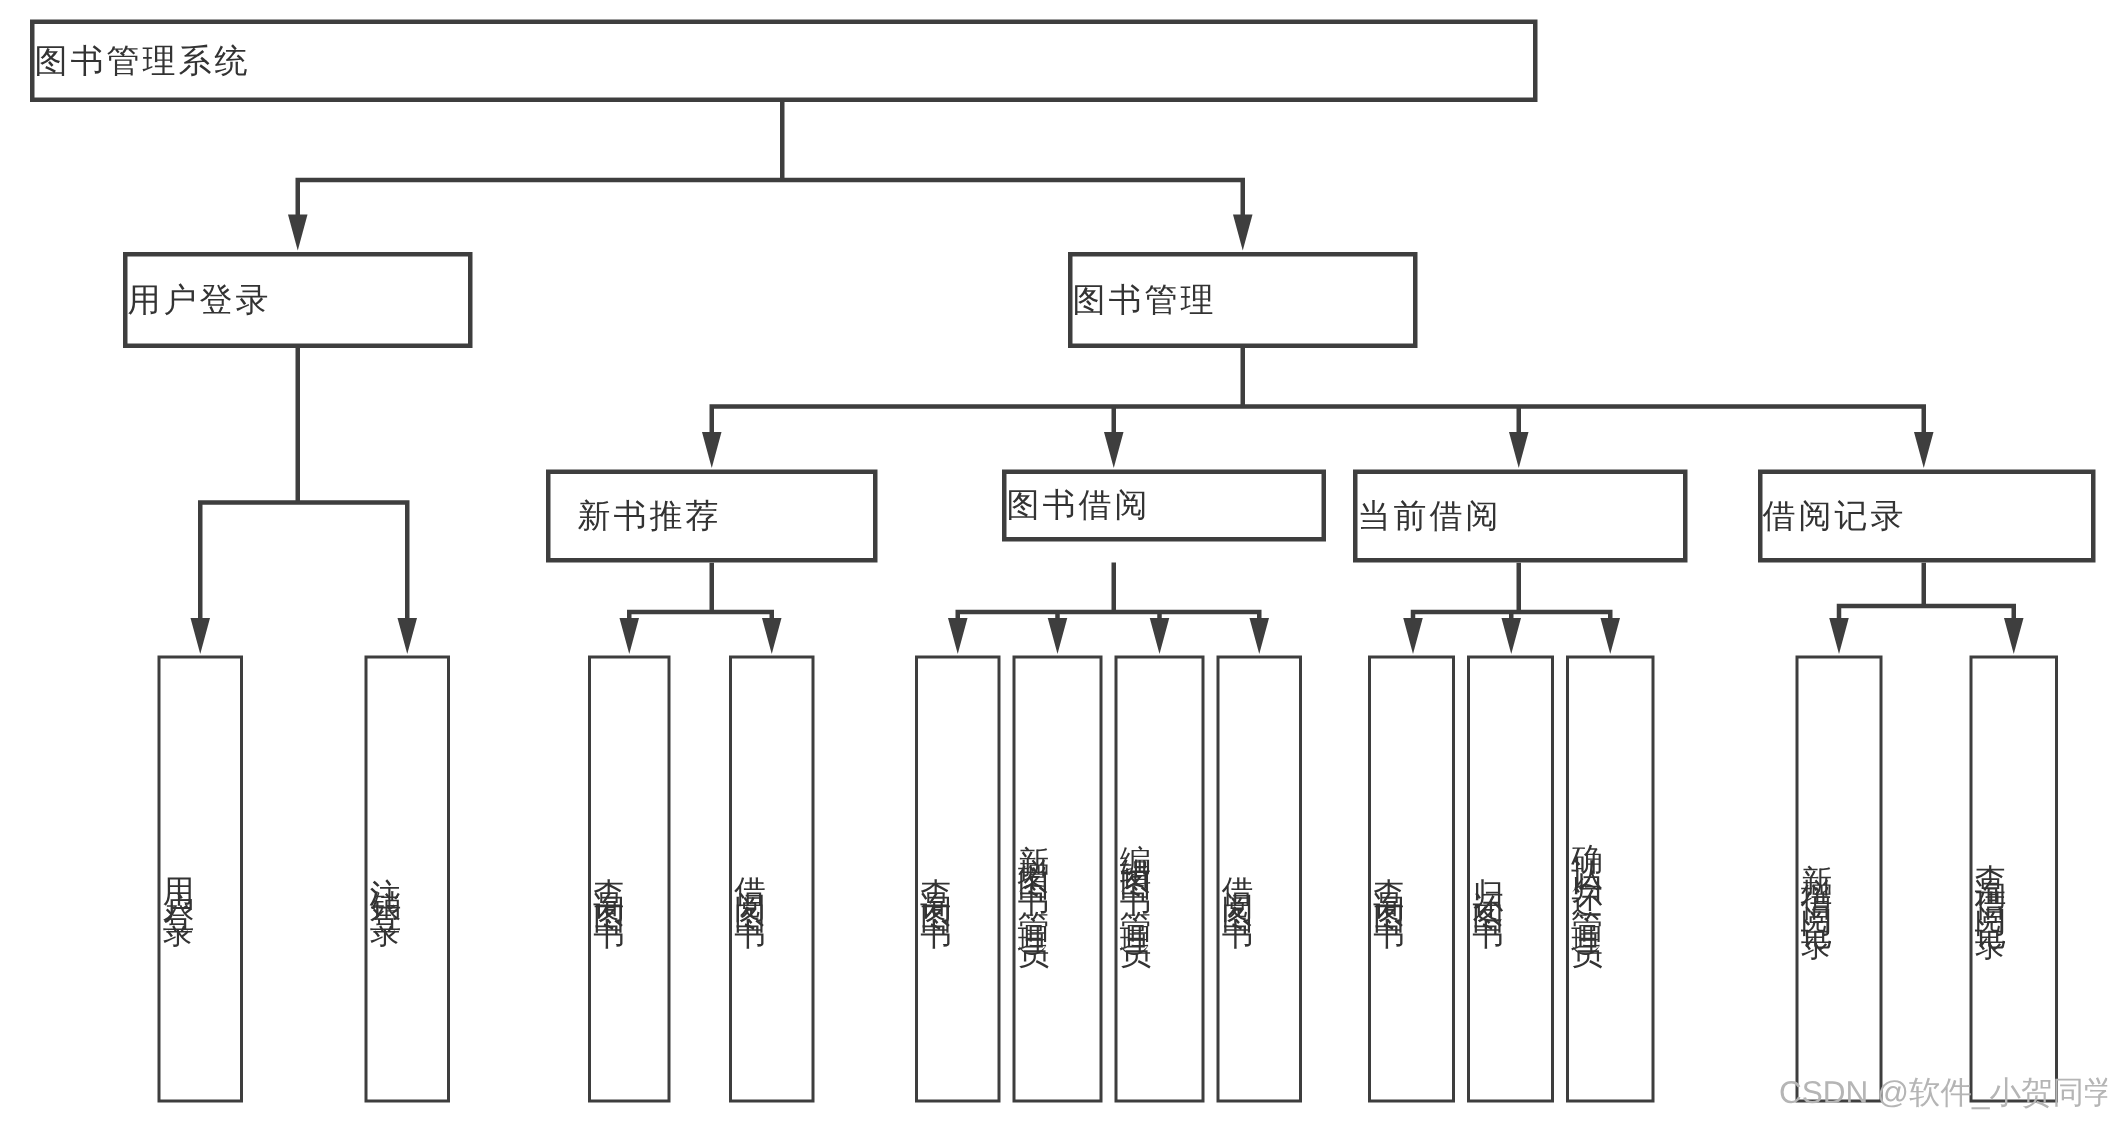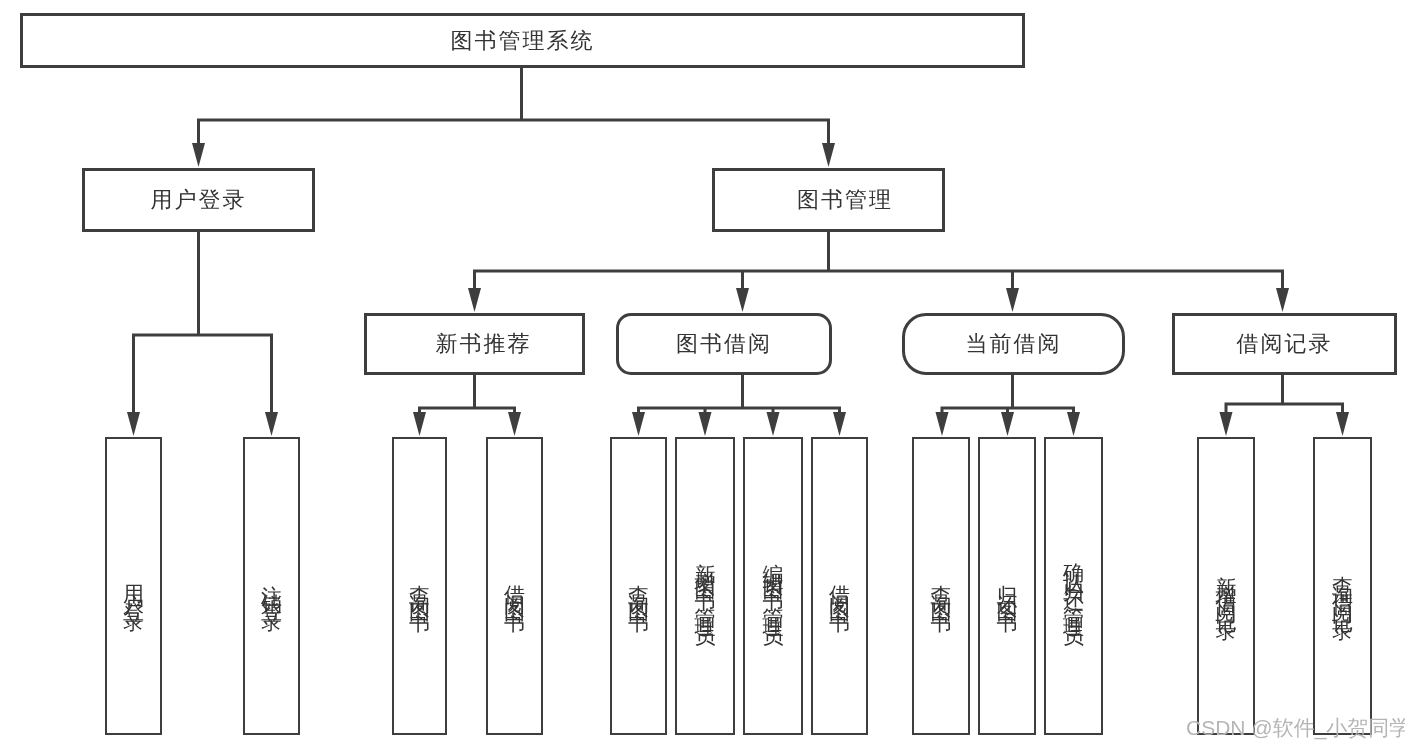--- a/index.html
+++ b/index.html
@@ -12,21 +12,21 @@
   }
   .wires {
     position:absolute; left:0; top:0; width:1405px; height:747px;
     pointer-events:none;
   }
   .node {
     position:absolute;
     background:#ffffff;
     border:3px solid #3e3e3e;
     box-sizing:border-box;
-    display:flex; align-items:center; justify-content:center;
+    display:flex; align-items:center; justify-content:flex-start;
     color:#333333;
   }
   .node.h span {
     font-size:22px;
     letter-spacing:2px;
     white-space:nowrap;
   }
   .node.v { border-width:2.5px; }
   .node.v span {
     writing-mode:vertical-rl;
@@ -90,31 +90,31 @@
     </g>
   </svg>
 
   <div class="node h" style="left:20px; top:13px; width:1005px; height:55px;">
     <span>图书管理系统</span>
   </div>
 
   <div class="node h" style="left:82px; top:168px; width:233px; height:64px;">
     <span>用户登录</span>
   </div>
-  <div class="node h" style="left:712px; top:168px; width:233px; height:64px;padding-left:33px;">
+  <div class="node h" style="left:712px; top:168px; width:233px; height:64px;">
     <span>图书管理</span>
   </div>
 
   <div class="node h" style="left:364px; top:313px; width:221px; height:62px;padding-left:18px;">
     <span>新书推荐</span>
   </div>
-  <div class="node h" style="left:616px; top:313px; width:216px; height:62px;border-radius:15px;">
+  <div class="node h" style="left:668px; top:313px; width:216px; height:48px;">
     <span>图书借阅</span>
   </div>
-  <div class="node h" style="left:902px; top:313px; width:223px; height:62px;border-radius:24px;">
+  <div class="node h" style="left:902px; top:313px; width:223px; height:62px;">
     <span>当前借阅</span>
   </div>
   <div class="node h" style="left:1172px; top:313px; width:225px; height:62px;">
     <span>借阅记录</span>
   </div>
 
   <div class="node v" style="left:105px; top:437px; width:57px; height:298px;">
     <span>用户登录</span>
   </div>
   <div class="node v" style="left:243px; top:437px; width:57px; height:298px;">

